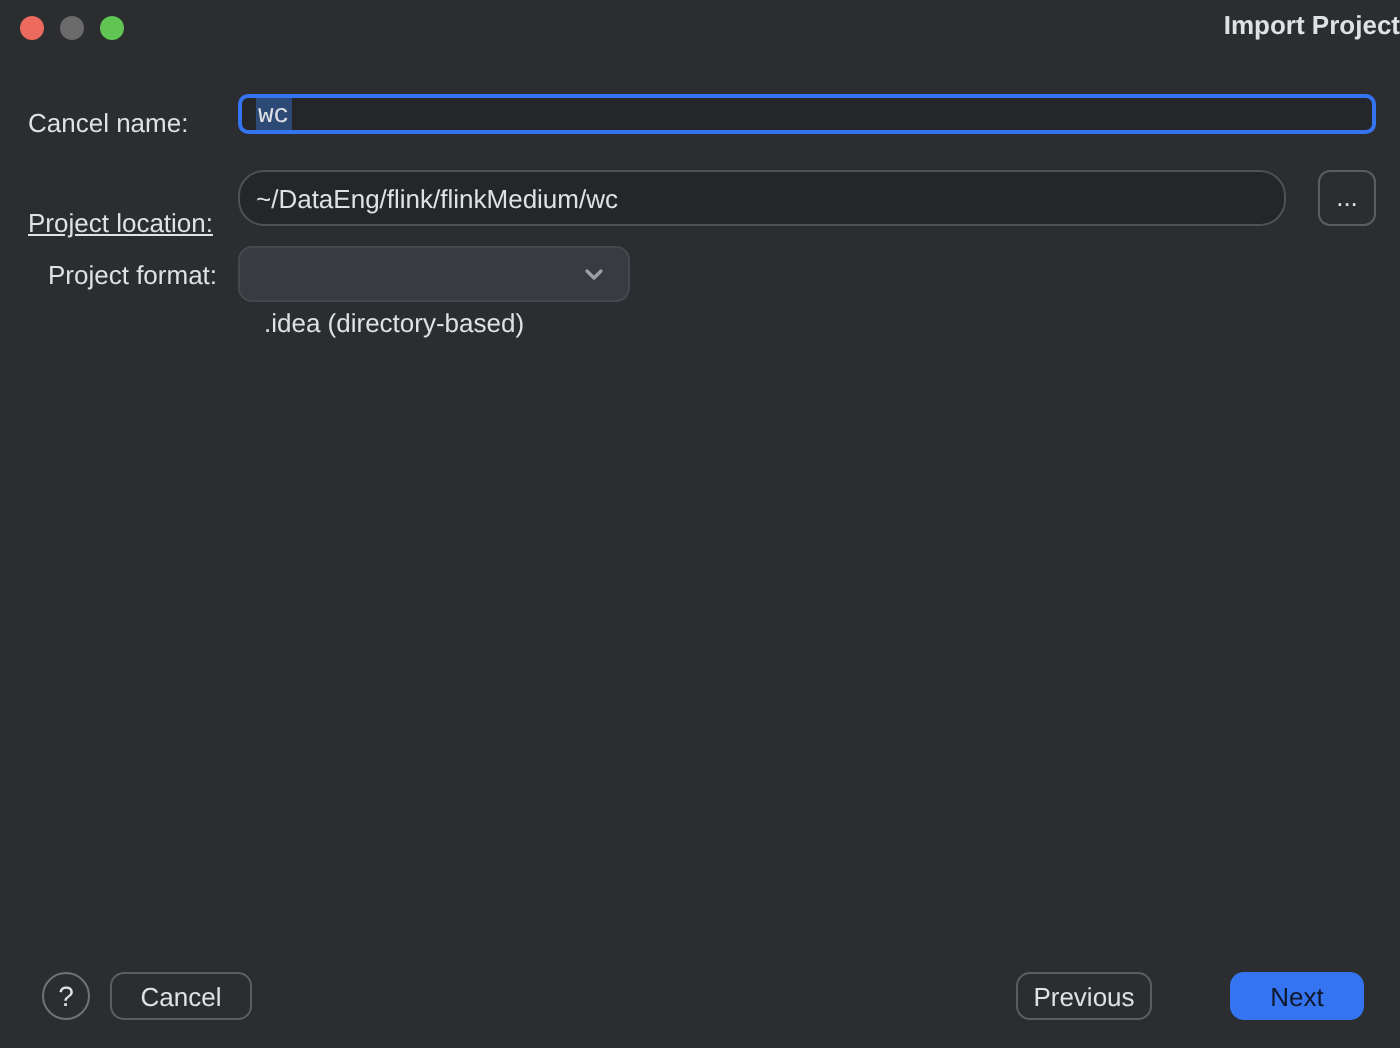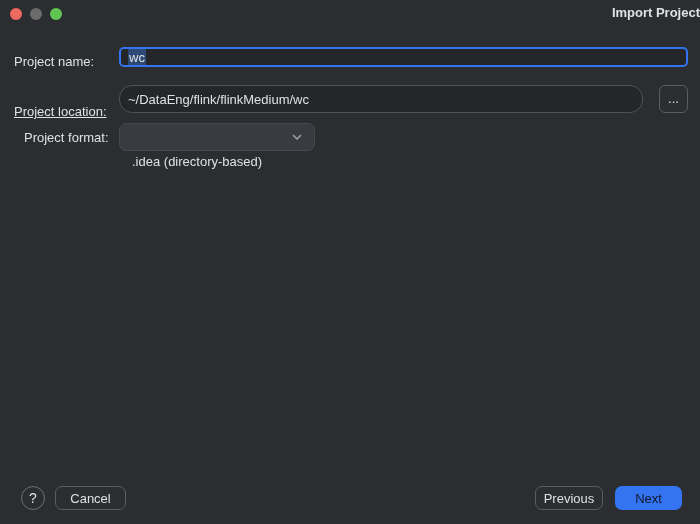--- a/index.html
+++ b/index.html
@@ -59,22 +59,22 @@
 
 <div class="titlebar">
   <div class="lights">
     <button class="light" style="background:#ed6a5e"></button>
     <button class="light" style="background:#6b6b6b"></button>
     <button class="light" style="background:#61c554"></button>
   </div>
   <div class="title">Import Project</div>
 </div>
 
-<div class="label" style="left:14px;top:54px;">Project name:</div>
-<div class="field focused" style="left:119px;top:47px;width:569px;height:20px;">
+<div class="label" style="left:14px;top:54px;">Cancel name:</div>
+<div class="field focused" style="left:119px;top:47px;width:569px;height:20px;font-family:Liberation Mono, monospace;">
   <span class="selected-text">wc</span>
 </div>
 
 <div class="label" style="left:14px;top:104px;text-decoration:underline;">Project location:</div>
 <div class="field" style="left:119px;top:85px;width:524px;height:28px;border-radius:13px;">
   <span>~/DataEng/flink/flinkMedium/wc</span>
 </div>
 <button class="browse-btn" style="left:659px;top:85px;width:29px;height:28px;">
   <span>...</span>
 </button>
@@ -84,14 +84,14 @@
   <span class="combo-value">.idea (directory-based)</span>
   <svg class="chev" viewBox="0 0 14 14">
     <polyline points="3.5,5.5 7,9 10.5,5.5" fill="none" stroke="#9da0a8" stroke-width="1.6" stroke-linecap="round" stroke-linejoin="round"></polyline>
   </svg>
 </div>
 
 <button class="help" style="left:21px;top:486px;">
   <span>?</span>
 </button>
 <button class="btn" style="left:55px;top:486px;width:71px;height:24px;">Cancel</button>
-<button class="btn" style="left:535px;top:486px;width:68px;height:24px;">Previous</button>
+<button class="btn" style="left:508px;top:486px;width:68px;height:24px;">Previous</button>
 <button class="btn primary" style="left:615px;top:486px;width:67px;height:24px;">Next</button>
 
 </body></html>

